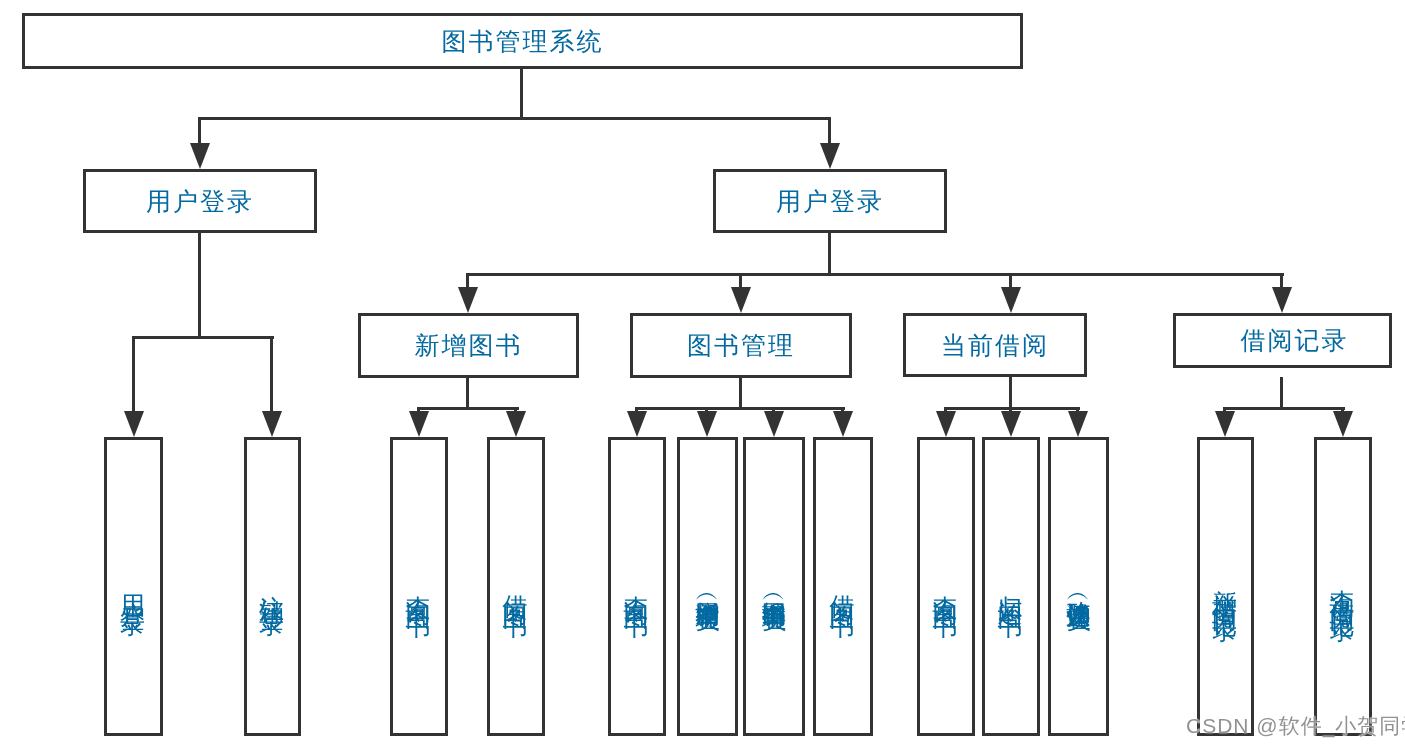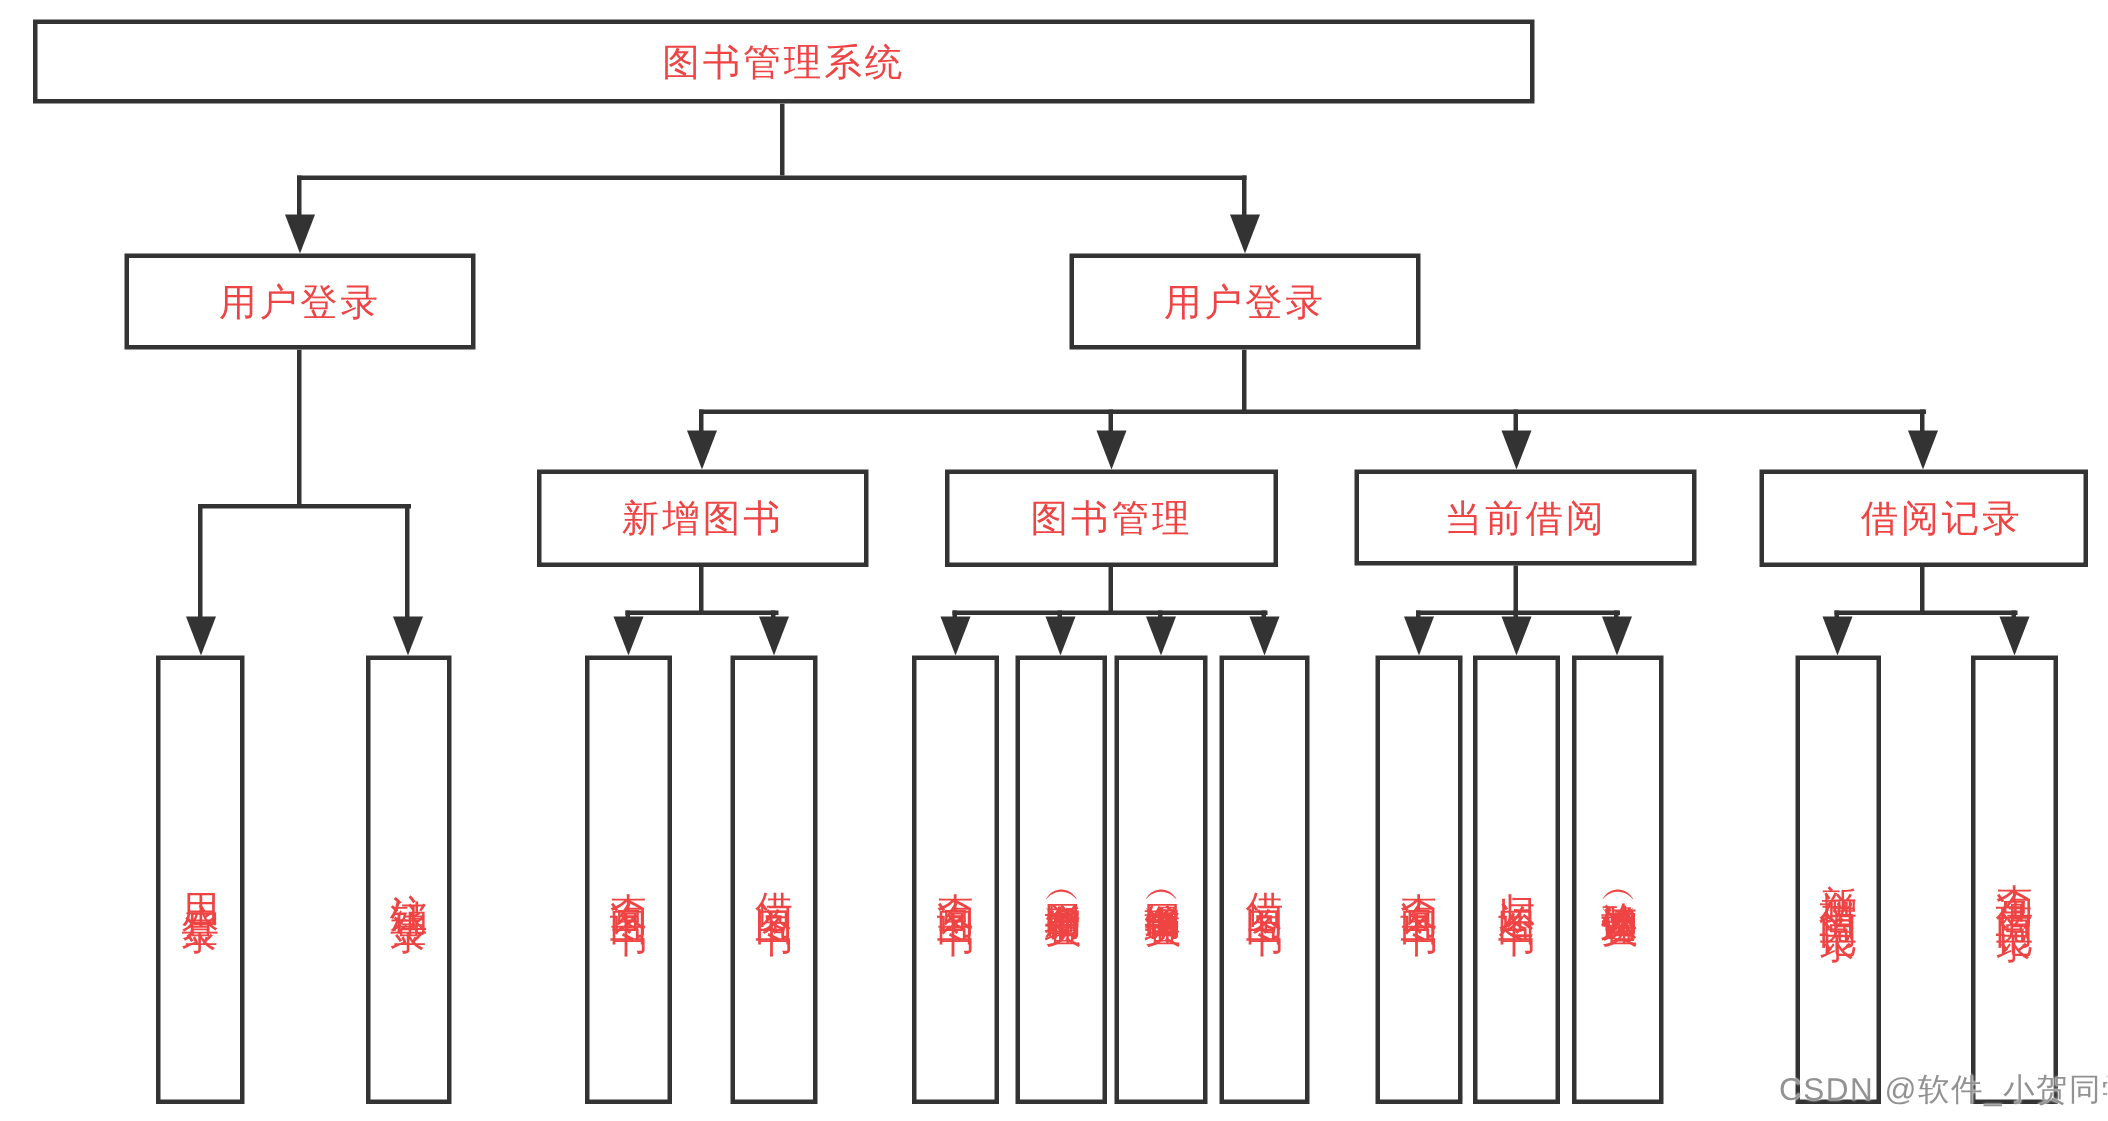--- a/index.html
+++ b/index.html
@@ -17,21 +17,21 @@
     position:absolute; width:0; height:0;
     border-left:10px solid transparent;
     border-right:10px solid transparent;
     border-top:26px solid #333333;
   }
   
   .node {
     position:absolute; box-sizing:border-box;
     background:#ffffff; border:3px solid #333333;
     display:flex; align-items:center; justify-content:center;
-    color:#ef4444; font-size:25px; letter-spacing:2px;
+    color:#0369a1; font-size:25px; letter-spacing:2px;
     z-index:2; text-align:center;
   }
   .leaf {
     writing-mode:vertical-rl; text-orientation:mixed;
     letter-spacing:6px; font-size:25px;
   }
   .leaf.tight { letter-spacing:1px; font-size:24px; }
   .watermark {
     position:absolute; left:1186px; top:712px;
     font-size:21px; color:#929292; letter-spacing:1px;
@@ -57,25 +57,25 @@
   </div>
 
   <div class="node" style="left:358px; top:313px; width:221px; height:65px;">
     <span>新增图书</span>
   </div>
 
   <div class="node" style="left:630px; top:313px; width:222px; height:65px;">
     <span>图书管理</span>
   </div>
 
-  <div class="node" style="left:903px; top:313px; width:228px; height:64px;">
+  <div class="node" style="left:903px; top:313px; width:184px; height:64px;">
     <span>当前借阅</span>
   </div>
 
-  <div class="node" style="left:1173px; top:313px; width:219px; height:65px;padding-left:24px;">
+  <div class="node" style="left:1173px; top:313px; width:219px; height:55px;padding-left:24px;">
     <span>借阅记录</span>
   </div>
 
   <div class="node leaf" style="left:104px; top:437px; width:59px; height:299px;">
     <span>用户登录</span>
   </div>
   <div class="node leaf" style="left:244px; top:437px; width:57px; height:299px;">
     <span>注销登录</span>
   </div>
 

